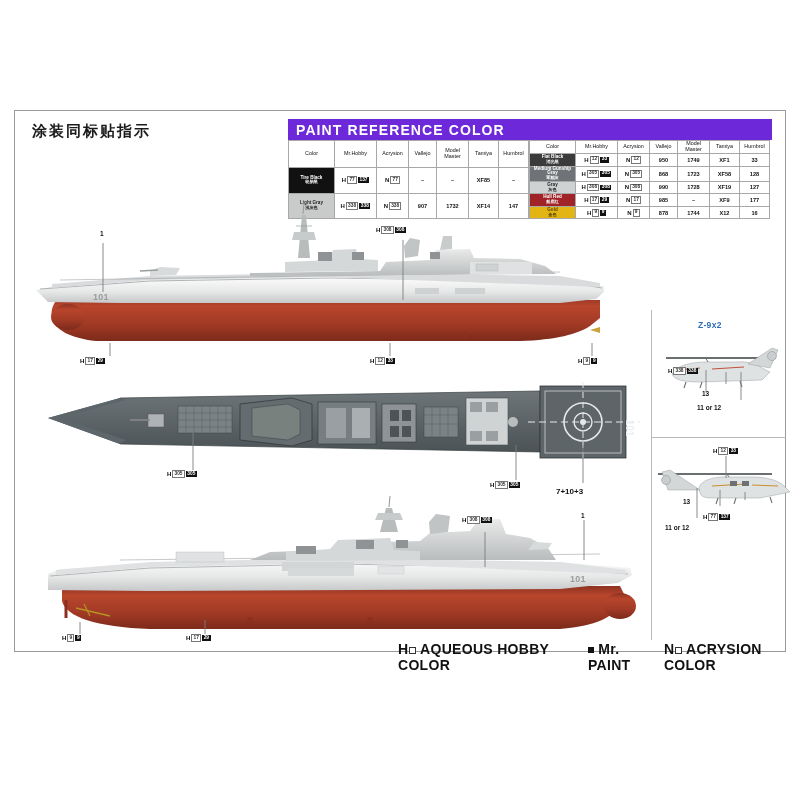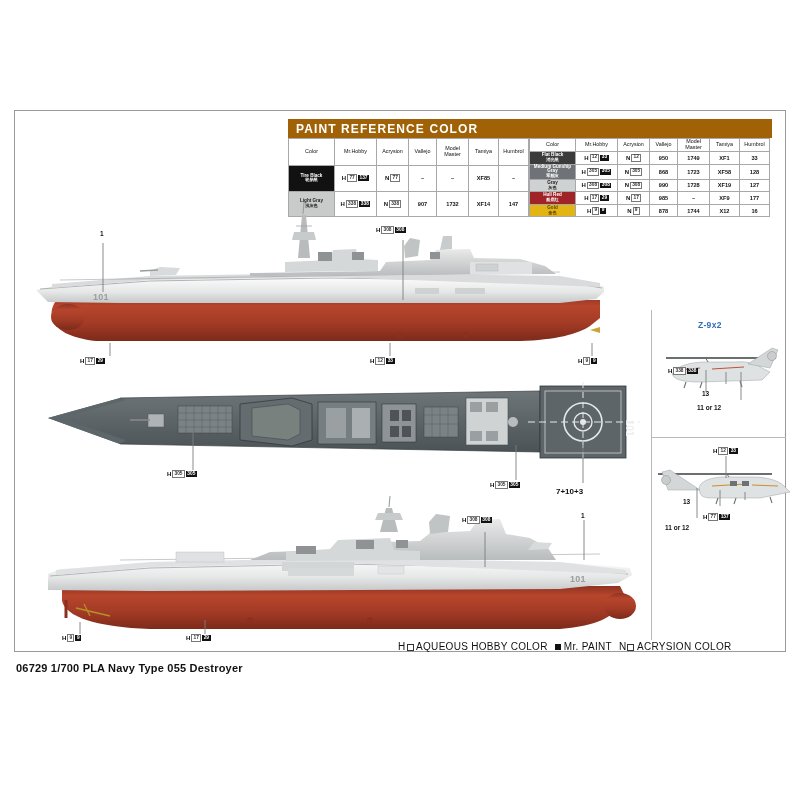--- a/index.html
+++ b/index.html
@@ -13,21 +13,21 @@
   }
 
   
   .guide-title{position:absolute;left:32px;top:122px;line-height:1.22;}
   .guide-title .cn{font-size:15px;font-weight:bold;color:#1a1a1a;letter-spacing:2px;}
   .guide-title .en{font-size:14.5px;font-weight:bold;color:#1a1a1a;letter-spacing:.6px;}
 
   
   .paint-box{position:absolute;left:288px;top:119px;width:484px;}
   .paint-hdr{
-    background:#a16207;color:#fff;font-size:12px;font-weight:bold;
+    background:#6d28d9;color:#fff;font-size:14px;font-weight:bold;
     letter-spacing:1.1px;padding:2.5px 6px 2.5px 8px;
   }
   table.paint{border-collapse:collapse;table-layout:fixed;font-size:5.6px;color:#111;background:#fff;}
   table.paint td,table.paint th{
     border:.6px solid #ararar;border:.6px solid #a8a8a8;
     text-align:center;vertical-align:middle;padding:0;height:11.6px;font-weight:bold;
   }
   table.paint th{font-weight:normal;font-size:5.4px;height:12px;line-height:1.05;color:#111;}
   .tbl-wrap{display:flex;}
   .tbl-wrap table{flex:0 0 auto;}
@@ -44,39 +44,40 @@
   
   .art{position:absolute;left:0;top:0;width:800px;height:800px;pointer-events:none;}
 
   
   .tag{position:absolute;font-size:5.6px;font-weight:bold;white-space:nowrap;}
   .num{position:absolute;font-size:6.5px;font-weight:bold;color:#111;}
 
   .z9label{position:absolute;font-size:8.5px;font-weight:bold;color:#2f6fb5;letter-spacing:.3px;}
 
   
-  .legend{position:absolute;left:398px;top:641px;font-size:10px;font-weight:normal;color:#111;
+  .legend{position:absolute;left:398px;top:641px;font-size:14px;font-weight:bold;color:#111;
           letter-spacing:.3px;display:flex;align-items:center;gap:7px;}
   .legend .sq{display:inline-block;width:5px;height:5px;border:1px solid #333;background:#fff;vertical-align:middle;margin-left:1px;}
   .legend .sqf{display:inline-block;width:6px;height:6px;background:#111;vertical-align:middle;}
 
   .kitline{position:absolute;left:16px;top:662px;font-size:11px;font-weight:bold;color:#111;letter-spacing:.2px;}
 
   
   .vdiv{position:absolute;background:#b9b9b9;width:1px;}
   .hdiv{position:absolute;background:#b9b9b9;height:1px;}
 </style>
 </head>
 <body>
 
 <div id="sheet">
 
   <div class="sheet-border"></div>
 
   <div class="guide-title">
+    <div class="cn">涂装同标贴指示</div>
   </div>
 
   <div class="paint-box">
     <div class="paint-hdr">PAINT  REFERENCE COLOR</div>
     <div class="tbl-wrap">
       <table class="paint" id="tbl-left">
           <colgroup>
             <col style="width:46px">
             <col style="width:42px">
             <col style="width:32px">
@@ -536,15 +537,14 @@
 
   <div class="vdiv" style="left:651px;top:310px;height:330px;"></div>
   <div class="hdiv" style="left:651px;top:437px;width:135px;"></div>
 
   <div class="legend">
     <span><span>H</span><span class="sq"></span> <span>AQUEOUS HOBBY COLOR</span></span>
     <span><span class="sqf"></span> <span>Mr. PAINT</span></span>
     <span><span>N</span><span class="sq"></span> <span>ACRYSION COLOR</span></span>
   </div>
 
-  <div class="kitline">06729   1/700 PLA Navy Type 055 Destroyer</div>
 
 </div>
 
 </body></html>

